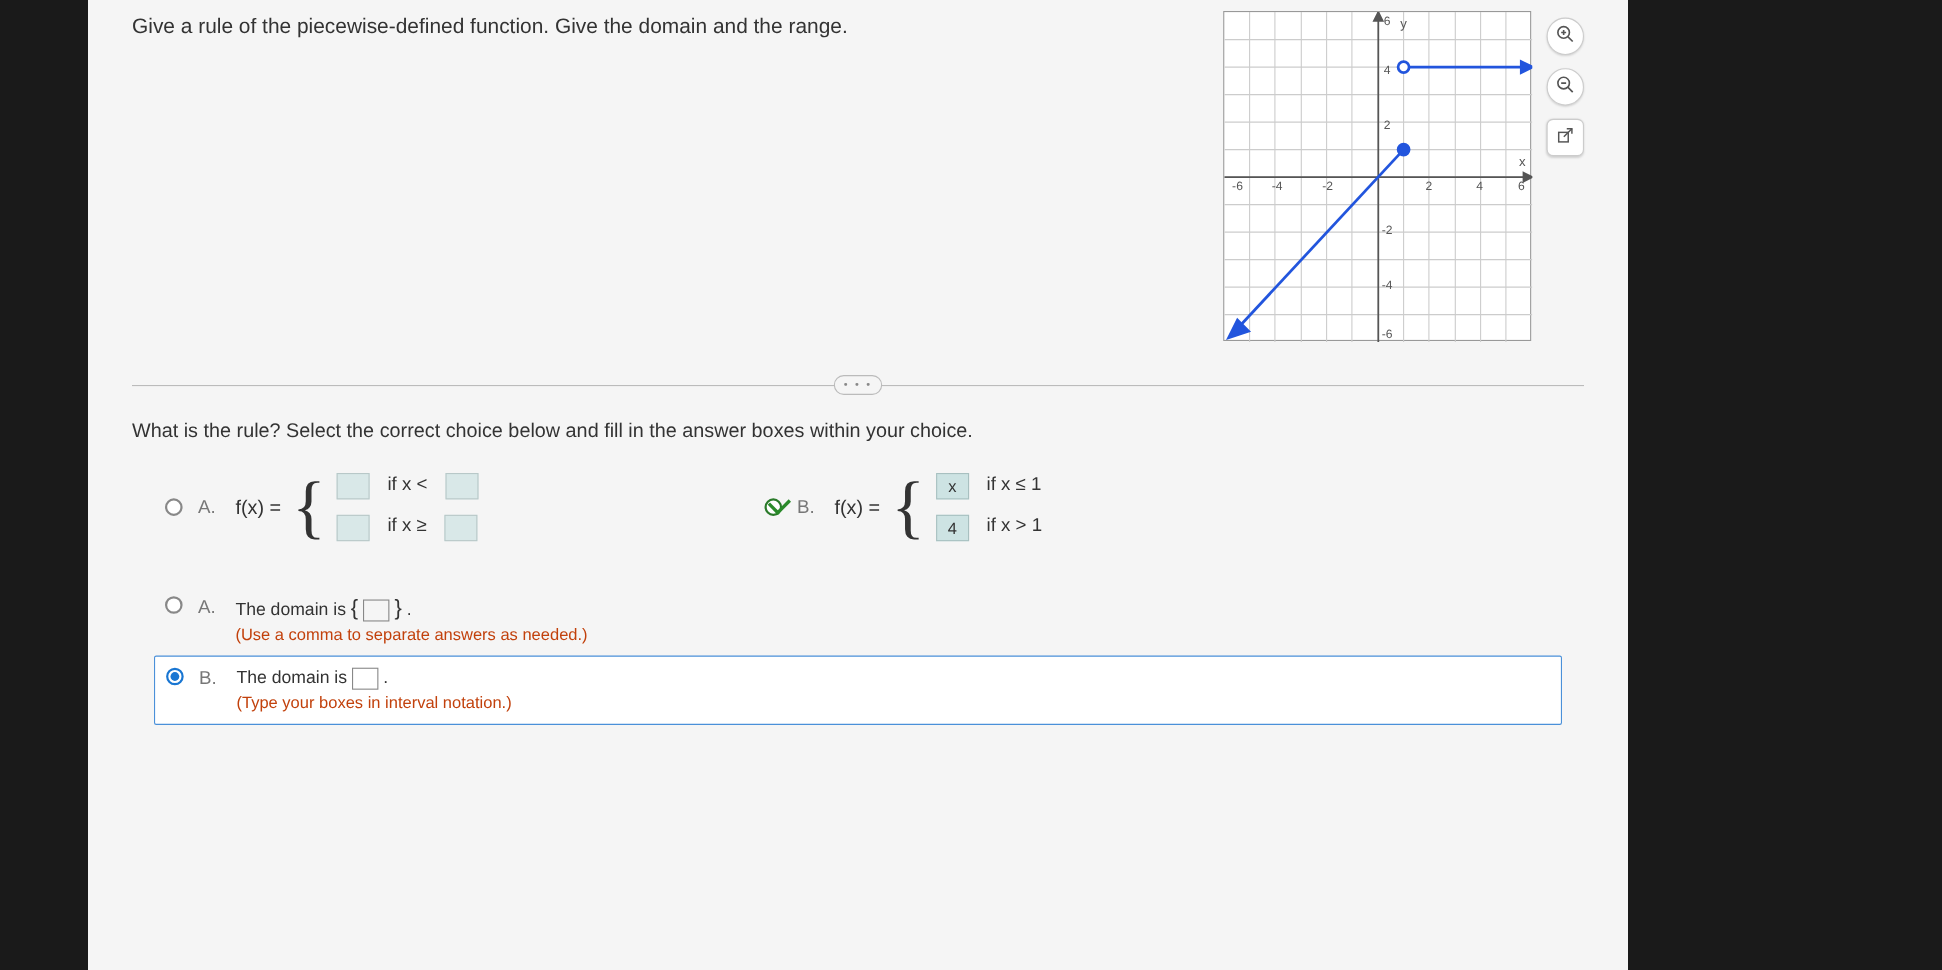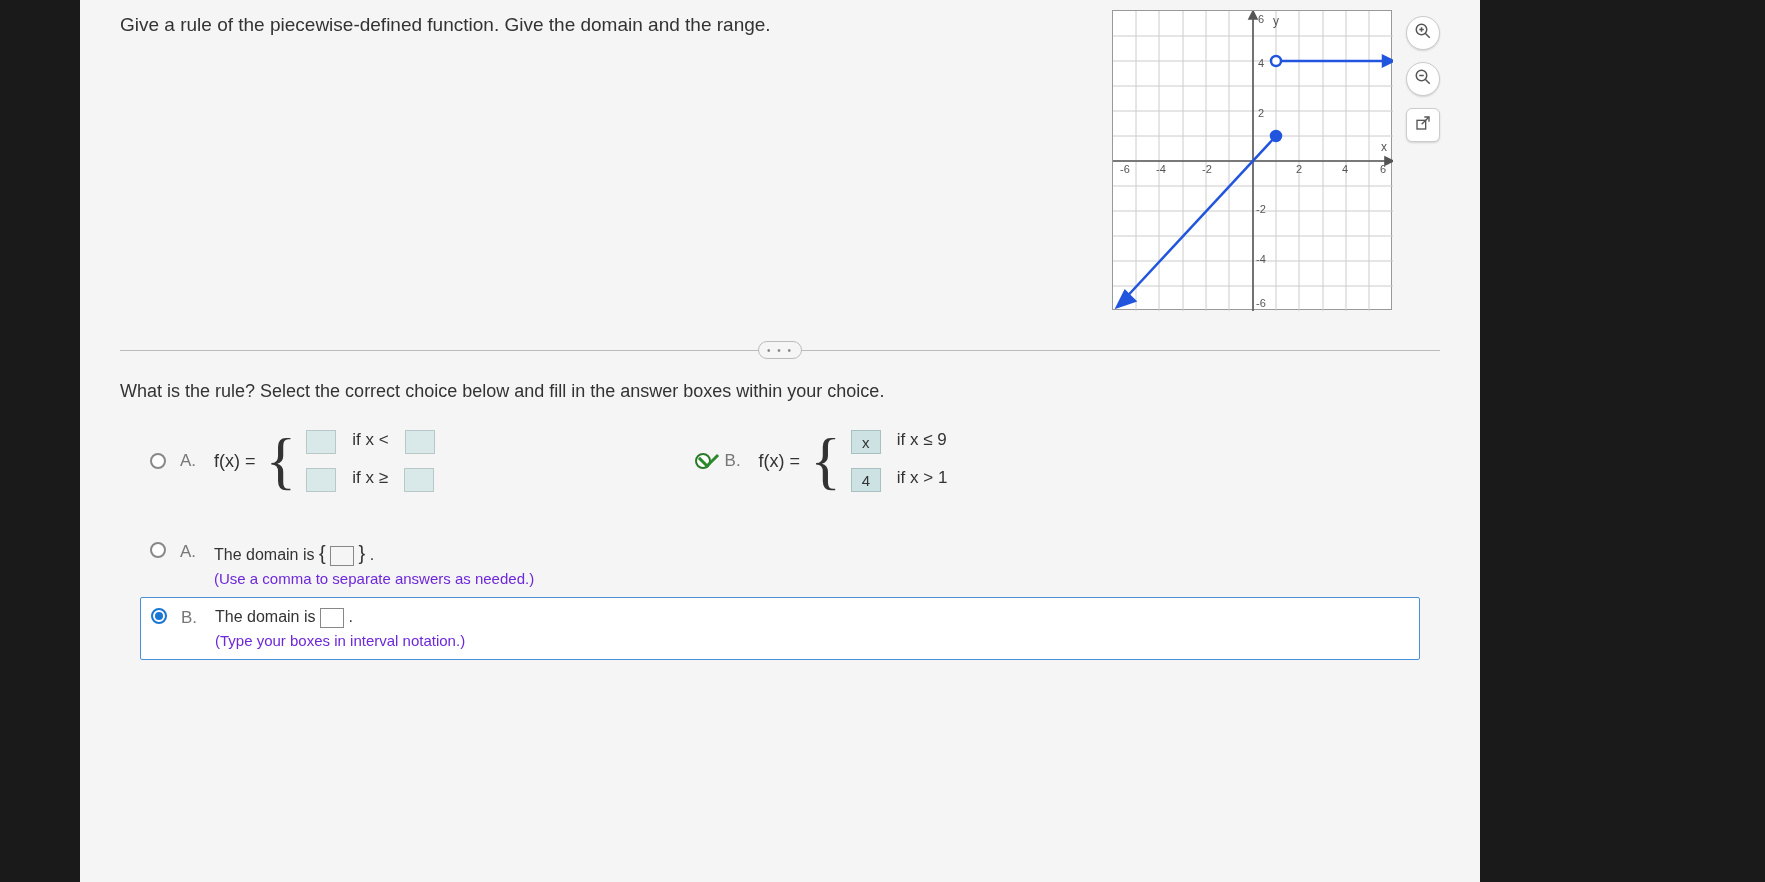--- a/index.html
+++ b/index.html
@@ -191,21 +191,21 @@
     margin-left: 20px;
   }
   .domain-choice.selected {
     border: 1px solid #4a90d9;
     background: #fff;
     border-radius: 2px;
     width: calc(100% - 40px);
   }
   .sub {
     font-size: 15px;
-    color: #6d28d9;
+    color: #c2410c;
     margin-top: 4px;
   }
   .inline-box {
     width: 24px;
     height: 20px;
     border: 1px solid #888;
     display: inline-block;
     vertical-align: middle;
   }
   .set-brace { font-size: 20px; }
@@ -346,21 +346,21 @@
 
     <div class="choice">
       <span class="radio checked-correct"></span>
       <span class="letter">B.</span>
       <div class="fx">
         <span>f(x) =</span>
         <span class="brace">{</span>
         <div class="piece-col">
           <div class="piece-row">
             <span class="filled-val">x</span>
-            <span>if x ≤ 9</span>
+            <span>if x ≤ 1</span>
           </div>
           <div class="piece-row">
             <span class="filled-val">4</span>
             <span>if x &gt; 1</span>
           </div>
         </div>
       </div>
     </div>
   </div>
 

